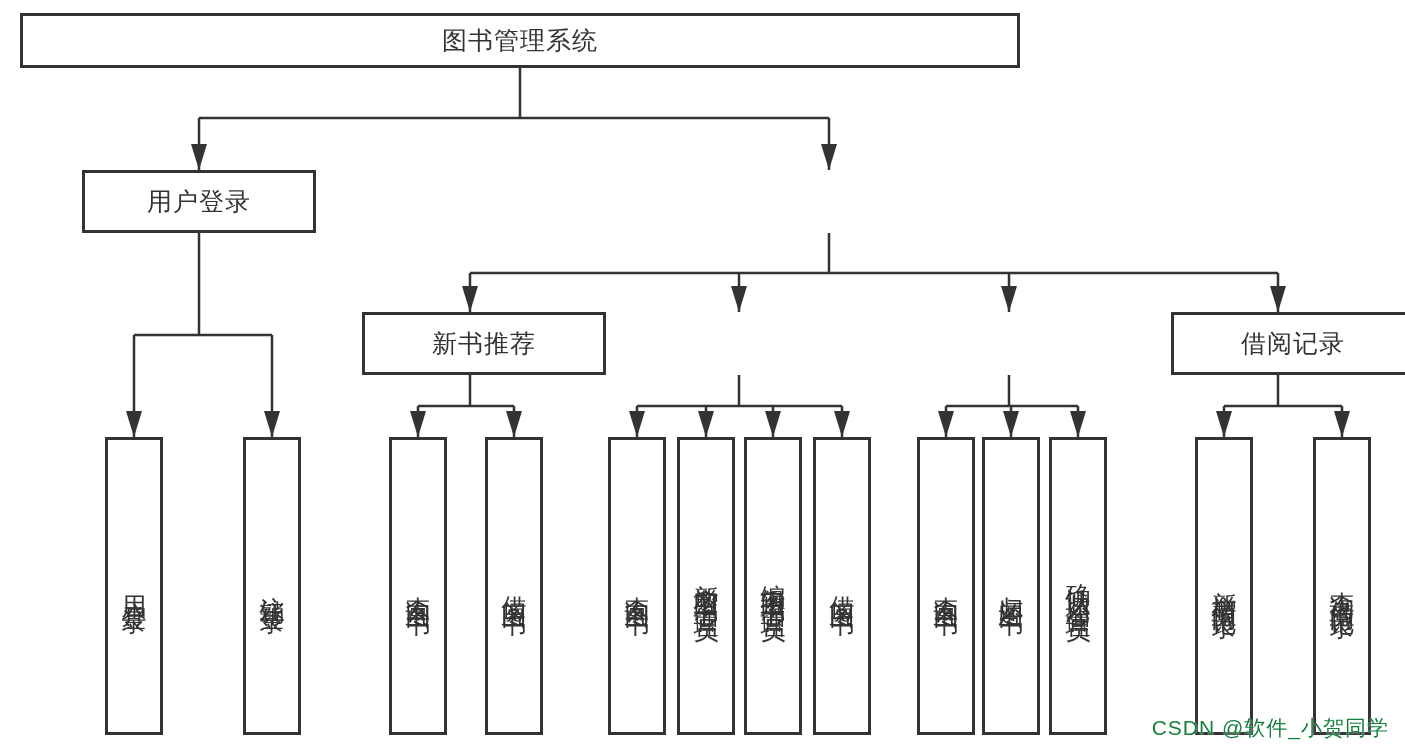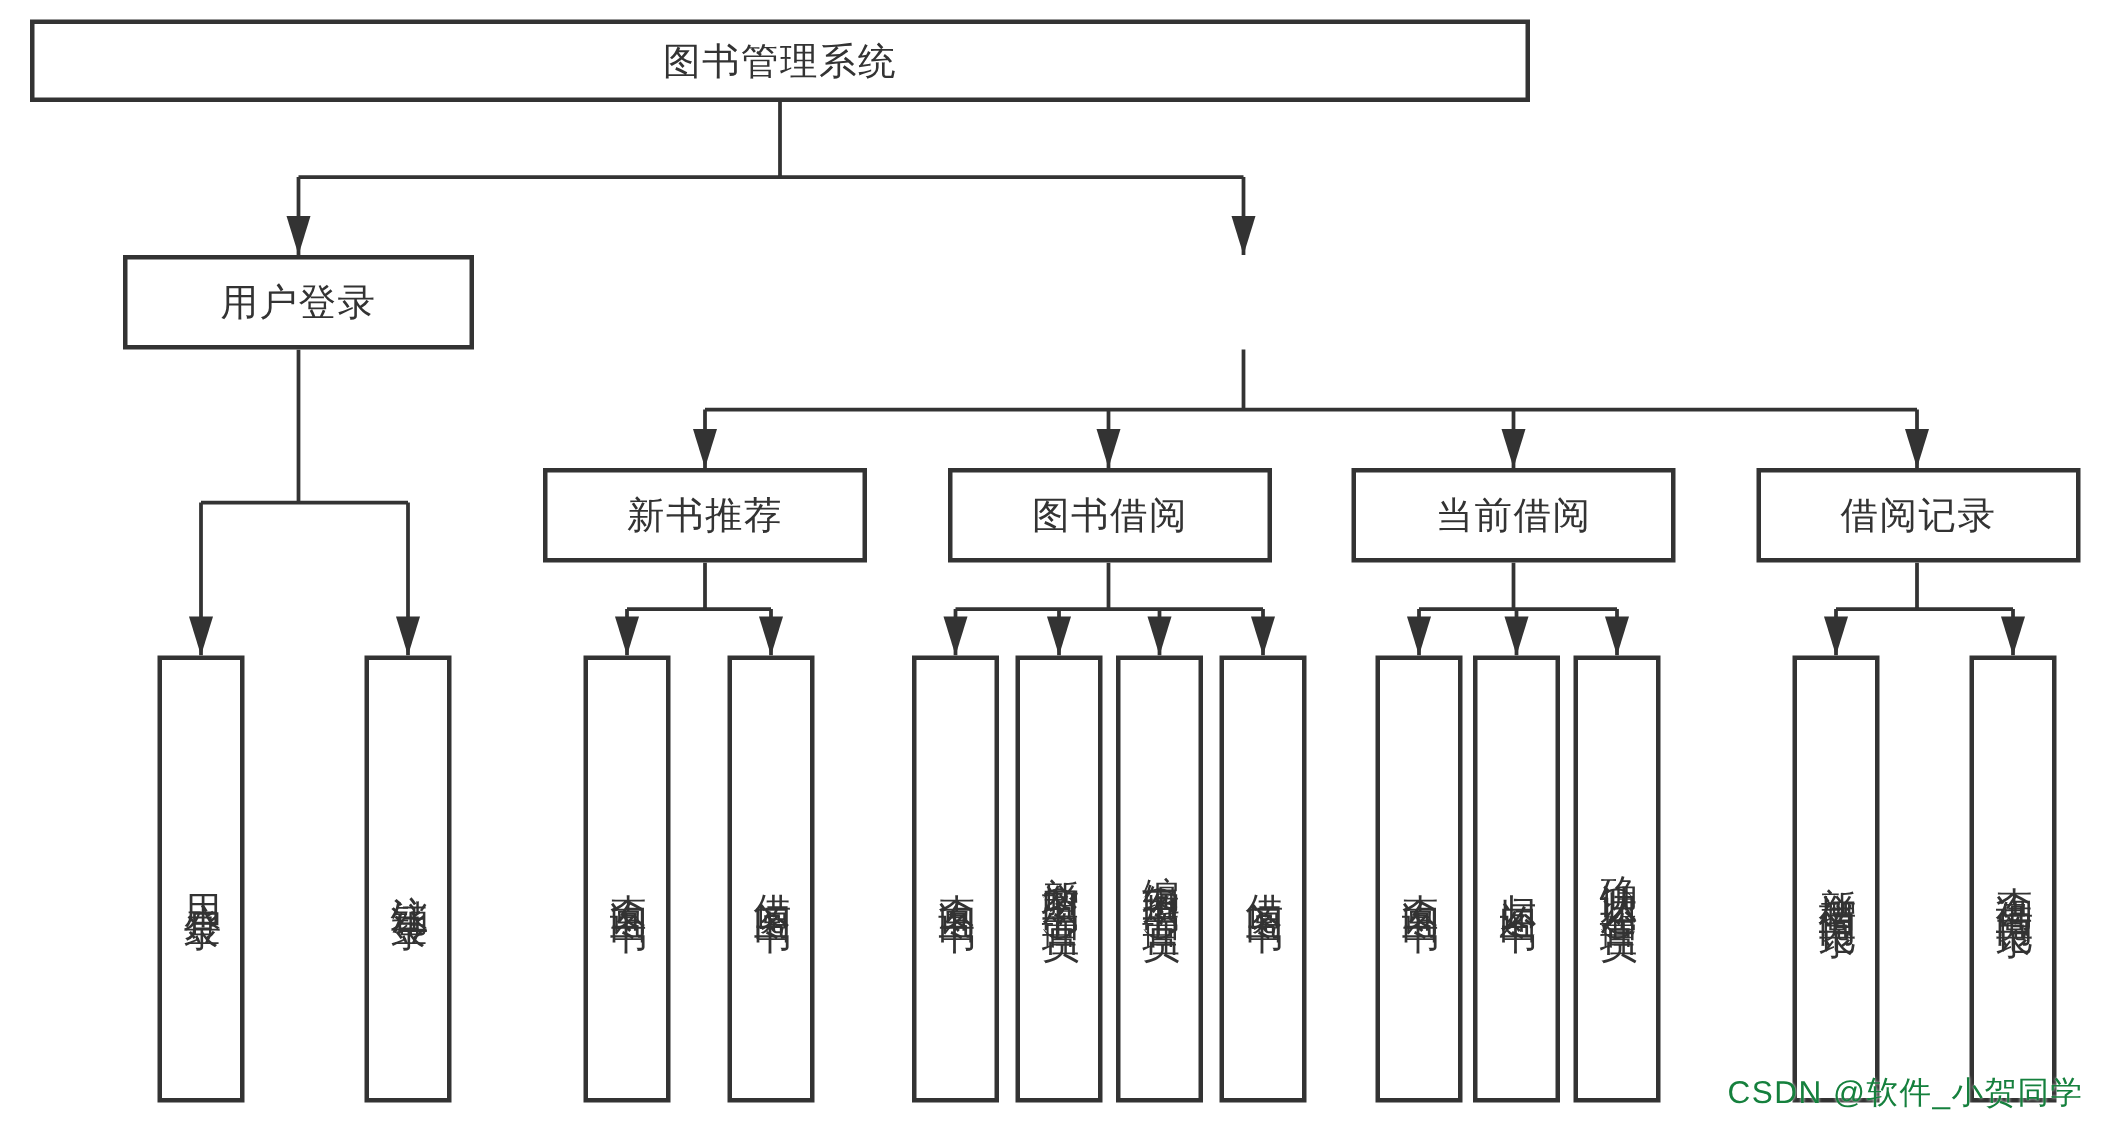--- a/index.html
+++ b/index.html
@@ -43,21 +43,21 @@
     width: 1000px;
     height: 55px;
   }
   .node-l2 {
     top: 170px;
     width: 234px;
     height: 63px;
   }
   .node-l3 {
     top: 312px;
-    width: 216px;
+    width: 244px;
     height: 63px;
   }
   .leaf {
     position: absolute;
     box-sizing: border-box;
     top: 437px;
     width: 58px;
     height: 298px;
     background: #ffffff;
     border: 3px solid #333333;
@@ -138,26 +138,20 @@
     <span>图书管理系统</span>
   </div>
 
   <div class="node node-l2" style="left:82px">
     <span>用户登录</span>
   </div>
 
   <div class="node node-l3" style="left:362px">
     <span>新书推荐</span>
   </div>
-  <div class="node node-l3" style="left:632px">
-    <span>图书借阅</span>
-  </div>
-  <div class="node node-l3" style="left:901px">
-    <span>当前借阅</span>
-  </div>
   <div class="node node-l3" style="left:1171px">
     <span>借阅记录</span>
   </div>
 
   <div class="leaf" style="left:105px">
     <span class="vtext">用户登录</span>
   </div>
   <div class="leaf" style="left:243px">
     <span class="vtext">注销登录</span>
   </div>

